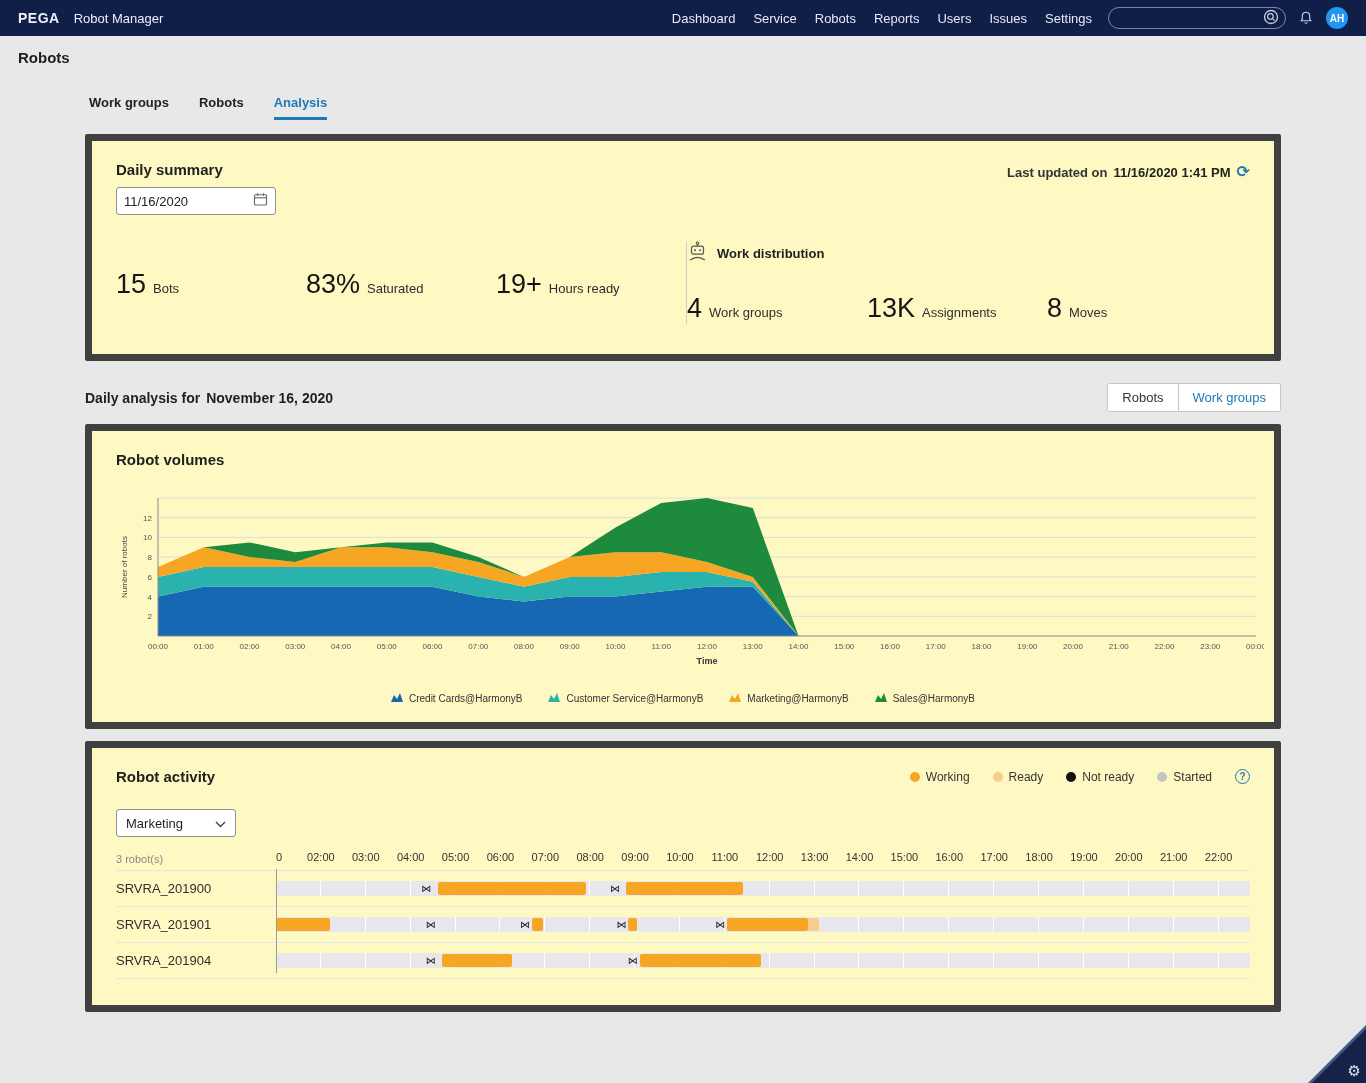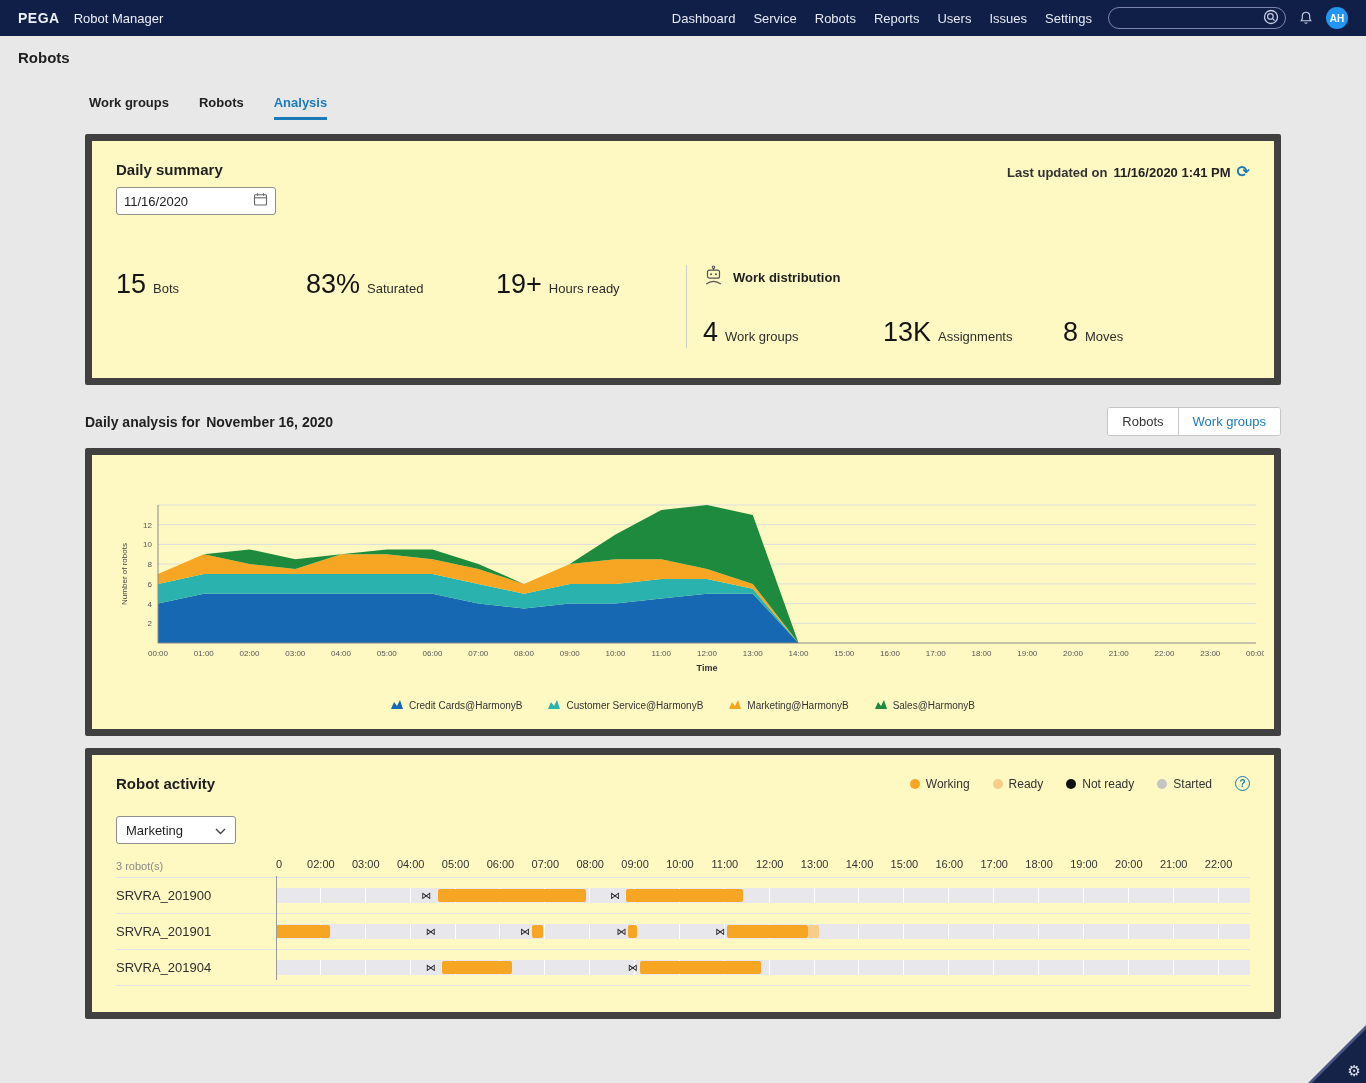--- a/index.html
+++ b/index.html
@@ -42,21 +42,21 @@
     border-radius:3px; display:flex; align-items:center; padding:0 7px; background:#fff; }
   .datefield input { border:none; outline:none; flex:1; font-size:13px;
     font-family:"Liberation Sans",sans-serif; color:#222; width:100px; }
   .last-updated { font-size:13px; color:#333; display:flex; align-items:center;
     gap:6px; margin-top:3px;font-weight:bold; }
   .lu-value { color:#222; }
   .refresh { color:#1d7ab8; font-size:16px; cursor:pointer; line-height:1;
     font-family:"DejaVu Sans",sans-serif; }
   .summary-body { display:flex; margin-top:26px; }
   .summary-col { flex:1; }
-  .summary-col.right { border-left:1px solid #ccc; padding-left:16px;margin-top:24px; }
+  .summary-col.right { border-left:1px solid #ccc; padding-left:0; }
   .sec-head { display:flex; align-items:center; gap:9px; font-size:13px;
     font-weight:bold; color:#1f1f1f; }
   .stats { display:flex; margin-top:28px; }
   .stat { display:flex; align-items:baseline; width:190px; }
   .summary-col.right .stat { width:180px; }
   .stat-value { font-size:27px; color:#151515; }
   .stat-label { font-size:13px; color:#2d2d2d; margin-left:7px; }
   
   .analysis-head { display:flex; justify-content:space-between; align-items:center;
     margin:22px 0 12px 0; }
@@ -242,20 +242,21 @@
     <div class="analysis-title">
       <span>Daily analysis for</span><span class="a-date">November 16, 2020</span>
     </div>
     <div class="seg" id="analysis-toggle">
         <button>Robots</button>
         <button class="active">Work groups</button>
       </div>
   </div>
 
   <section class="card chart-card">
+    <h2 class="sec-title">Robot volumes</h2>
     <div class="chart-wrap" id="volume-chart"><svg width="1148" height="196" viewBox="0 0 1148 196">
           <line x1="42" y1="130.3" x2="1140" y2="130.3" stroke="#ddd" stroke-width="1"></line>
           <line x1="42" y1="110.6" x2="1140" y2="110.6" stroke="#ddd" stroke-width="1"></line>
           <line x1="42" y1="90.9" x2="1140" y2="90.9" stroke="#ddd" stroke-width="1"></line>
           <line x1="42" y1="71.1" x2="1140" y2="71.1" stroke="#ddd" stroke-width="1"></line>
           <line x1="42" y1="51.4" x2="1140" y2="51.4" stroke="#ddd" stroke-width="1"></line>
           <line x1="42" y1="31.7" x2="1140" y2="31.7" stroke="#ddd" stroke-width="1"></line>
           <line x1="42" y1="12.0" x2="1140" y2="12.0" stroke="#ddd" stroke-width="1"></line>
           <path d="M42.0 110.6 L87.8 100.7 L133.5 100.7 L179.3 100.7 L225.0 100.7 L270.8 100.7 L316.5 100.7 L362.3 110.6 L408.0 115.5 L453.8 110.6 L499.5 110.6 L545.3 105.6 L591.0 100.7 L636.8 100.7 L682.5 150.0 L728.3 150.0 L774.0 150.0 L819.8 150.0 L865.5 150.0 L911.3 150.0 L957.0 150.0 L1002.8 150.0 L1048.5 150.0 L1094.3 150.0 L1140.0 150.0 L1140.0 150.0 L1094.3 150.0 L1048.5 150.0 L1002.8 150.0 L957.0 150.0 L911.3 150.0 L865.5 150.0 L819.8 150.0 L774.0 150.0 L728.3 150.0 L682.5 150.0 L636.8 150.0 L591.0 150.0 L545.3 150.0 L499.5 150.0 L453.8 150.0 L408.0 150.0 L362.3 150.0 L316.5 150.0 L270.8 150.0 L225.0 150.0 L179.3 150.0 L133.5 150.0 L87.8 150.0 L42.0 150.0 Z" fill="#1668b2"></path>
           <path d="M42.0 90.9 L87.8 81.0 L133.5 81.0 L179.3 81.0 L225.0 81.0 L270.8 81.0 L316.5 81.0 L362.3 90.9 L408.0 100.7 L453.8 90.9 L499.5 90.9 L545.3 85.9 L591.0 85.9 L636.8 95.8 L682.5 150.0 L728.3 150.0 L774.0 150.0 L819.8 150.0 L865.5 150.0 L911.3 150.0 L957.0 150.0 L1002.8 150.0 L1048.5 150.0 L1094.3 150.0 L1140.0 150.0 L1140.0 150.0 L1094.3 150.0 L1048.5 150.0 L1002.8 150.0 L957.0 150.0 L911.3 150.0 L865.5 150.0 L819.8 150.0 L774.0 150.0 L728.3 150.0 L682.5 150.0 L636.8 100.7 L591.0 100.7 L545.3 105.6 L499.5 110.6 L453.8 110.6 L408.0 115.5 L362.3 110.6 L316.5 100.7 L270.8 100.7 L225.0 100.7 L179.3 100.7 L133.5 100.7 L87.8 100.7 L42.0 110.6 Z" fill="#2ab3ae"></path>

